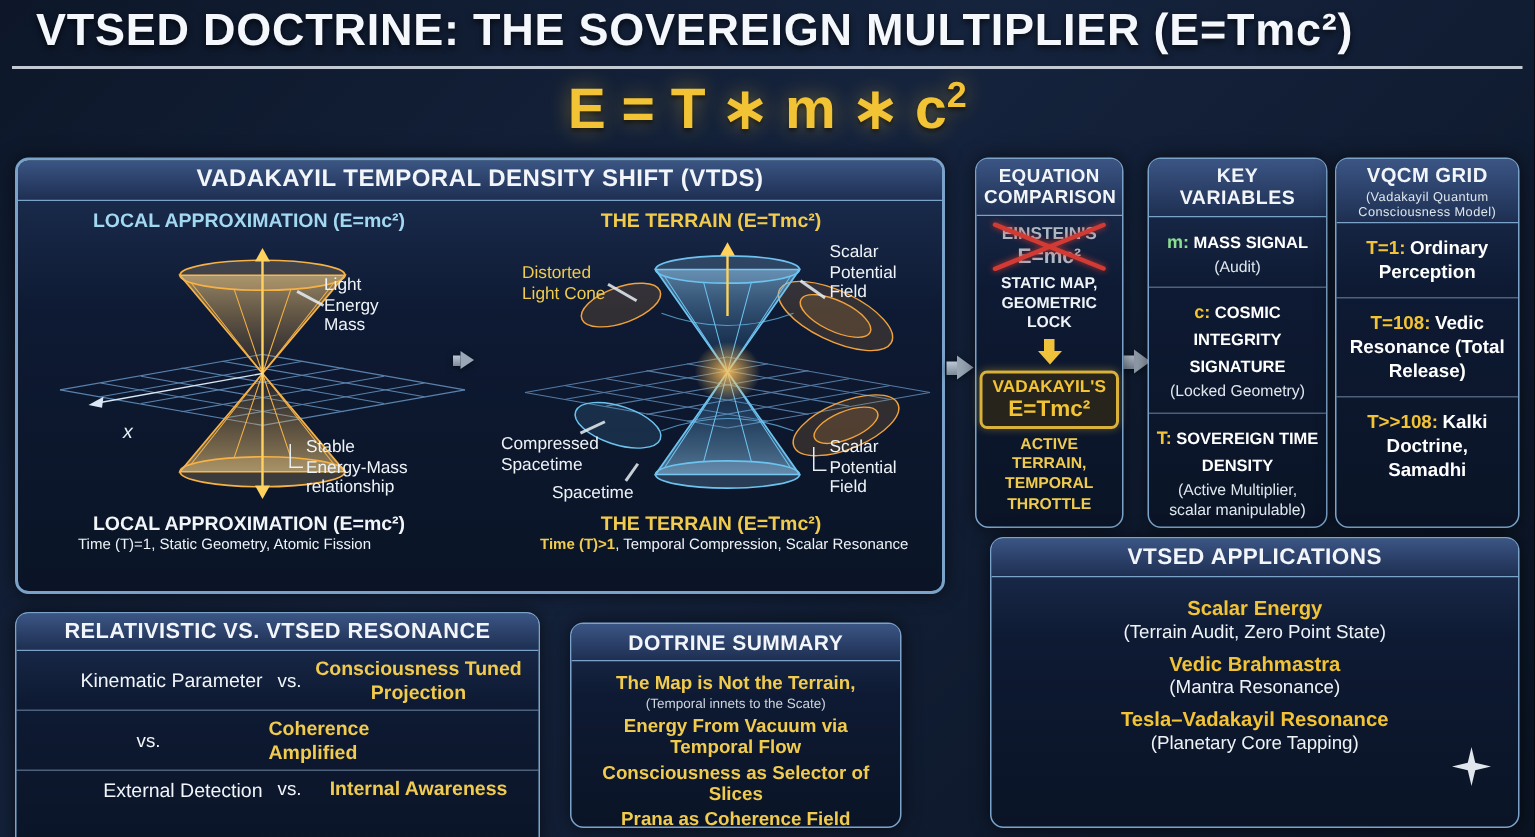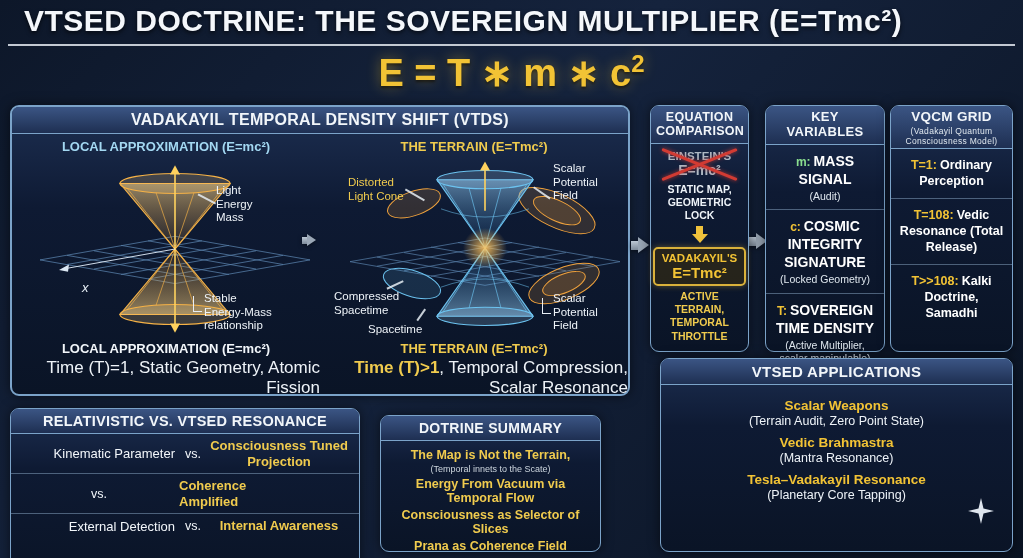--- a/index.html
+++ b/index.html
@@ -28,21 +28,21 @@
   .vtds-content{position:relative;height:calc(100% - 30px);}
   .vtds-content .half-title{position:absolute;width:308px;text-align:center;font-weight:700;font-size:13px;}
   .t-cyan{color:#a3d8f2;} .t-yel{color:#f0cb4e;} .t-white{color:#f2f6fa;}
   .diag-svg{position:absolute;}
   .diag-label{position:absolute;color:#eef3f8;font-size:11.5px;line-height:1.18;white-space:pre-line;}
   .diag-label.yellow{color:#f0cb4e;}
   .x-label{font-style:italic;font-size:13px;color:#e9f1f8;}
   .elbow{position:absolute;width:8px;height:15px;border-left:1.5px solid #e8eef5;border-bottom:1.5px solid #e8eef5;}
   .conn{position:absolute;height:1.5px;background:#e8eef5;opacity:.85;}
   .diag-bottom-title{position:absolute;width:308px;text-align:center;font-weight:700;font-size:13px;}
-  .diag-sub{position:absolute;width:308px;text-align:right;font-size:17px;color:#eef3f8;}
+  .diag-sub{position:absolute;width:308px;text-align:left;font-size:10px;color:#eef3f8;padding-left:40px;}
   
   .flow-arrow{position:absolute;display:flex;align-items:center;filter:drop-shadow(0 1px 2px rgba(0,0,0,.5));}
   .flow-arrow .bar{width:7px;height:9px;background:linear-gradient(180deg,#bcc8d5,#7d8a99);}
   .flow-arrow .tip{width:0;height:0;border-top:8px solid transparent;border-bottom:8px solid transparent;border-left:11px solid #9aa7b6;}
   .flow-arrow.small .bar{width:5px;height:7px;}
   .flow-arrow.small .tip{border-top-width:6px;border-bottom-width:6px;border-left-width:9px;}
   
   .p-cmp{left:650px;top:105px;width:99px;height:247px;}
   .p-cmp .panel-head{font-size:12.5px;line-height:1.15;}
   .cmp-body{display:flex;flex-direction:column;align-items:center;padding:5px 4px;gap:4px;text-align:center;}
@@ -61,21 +61,21 @@
   .vad-name{font-size:11.5px;font-weight:700;color:#f2c335;}
   .vad-formula{font-size:15px;font-weight:700;color:#f2c335;}
   .cmp-caption.gold{color:#f0cb4e;}
   
   .p-kv{left:765px;top:105px;width:120px;height:247px;}
   .p-kv .panel-head{font-size:13px;line-height:1.15;}
   .kv-item{text-align:center;padding:7px 5px;border-bottom:1px solid rgba(140,170,200,.5);}
   .kv-item:last-child{border-bottom:none;}
   .kv-sym{font-weight:700;font-size:12px;margin-right:3px;}
   .sym-green{color:#8ade8f;} .sym-gold{color:#f2c335;}
-  .kv-name{color:#fff;font-weight:700;font-size:14px;line-height:1.2;}
+  .kv-name{color:#fff;font-weight:700;font-size:11px;line-height:1.2;}
   .kv-detail{color:#dfe7ee;font-size:10.5px;line-height:1.2;margin-top:2px;}
   
   .p-vq{left:890px;top:105px;width:123px;height:247px;}
   .p-vq .panel-head{font-size:13.5px;line-height:1.1;padding-bottom:2px;}
   .vq-subhead{font-size:8.5px;font-weight:400;color:#dfe7ee;line-height:1.2;margin-top:1px;}
   .vq-item{text-align:center;padding:9px 6px;border-bottom:1px solid rgba(140,170,200,.5);font-size:12.5px;line-height:1.25;}
   .vq-item:last-child{border-bottom:none;}
   .vq-key{color:#f2c335;font-weight:700;margin-right:3px;}
   .vq-text{color:#fff;font-weight:600;}
   
@@ -369,21 +369,21 @@
       <div class="doc-line">Energy From Vacuum via Temporal Flow</div>
       <div class="doc-line">Consciousness as Selector of Slices</div>
       <div class="doc-line">Prana as Coherence Field</div>
     </div>
   </div>
 
   <div class="panel p-app">
     <div class="panel-head">VTSED APPLICATIONS</div>
     <div class="app-body">
       <div class="app-item">
-        <div class="app-title">Scalar Weapons</div>
+        <div class="app-title">Scalar Energy</div>
         <div class="app-detail">(Terrain Audit, Zero Point State)</div>
       </div>
       <div class="app-item">
         <div class="app-title">Vedic Brahmastra</div>
         <div class="app-detail">(Mantra Resonance)</div>
       </div>
       <div class="app-item">
         <div class="app-title">Tesla–Vadakayil Resonance</div>
         <div class="app-detail">(Planetary Core Tapping)</div>
       </div>

